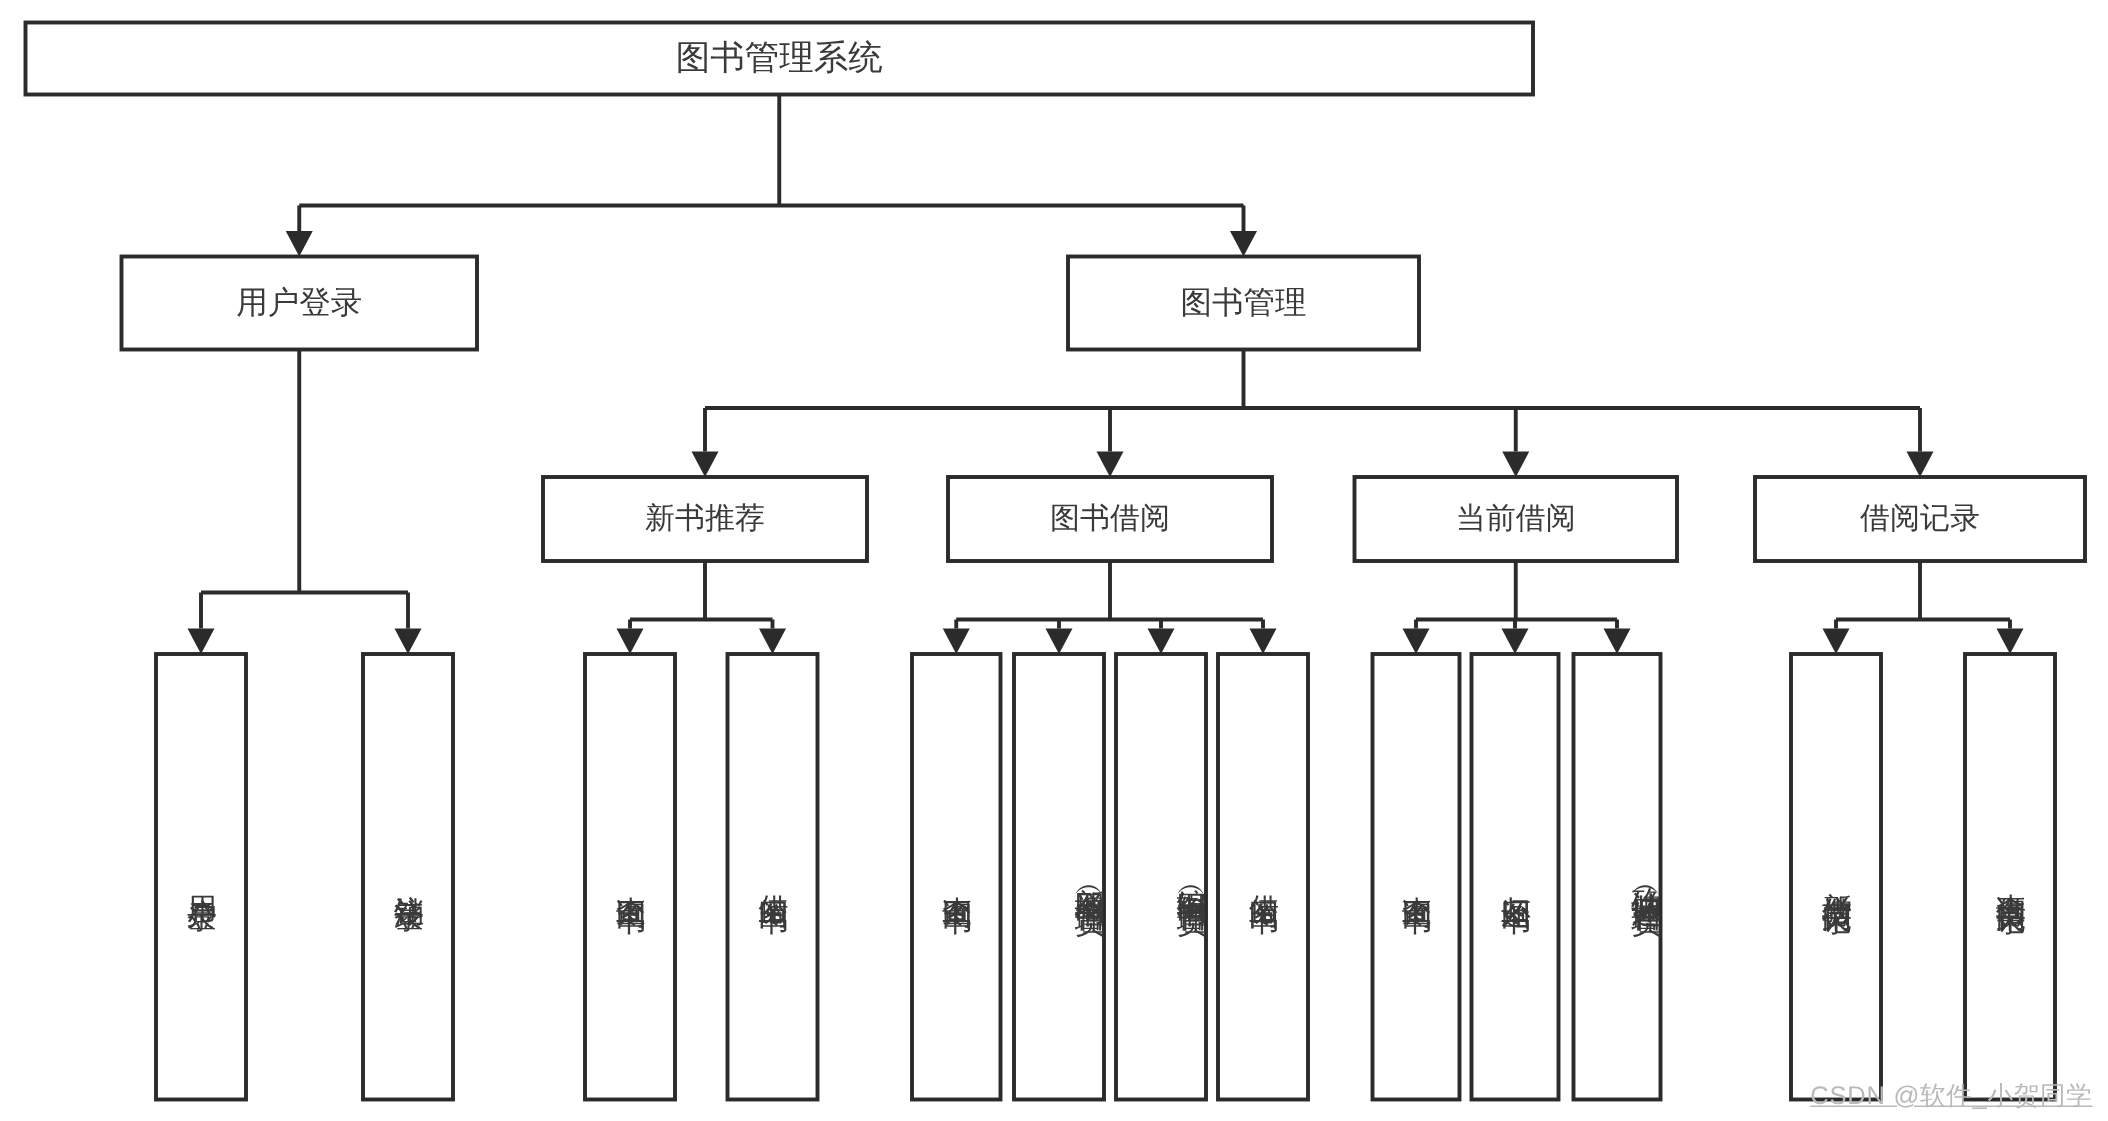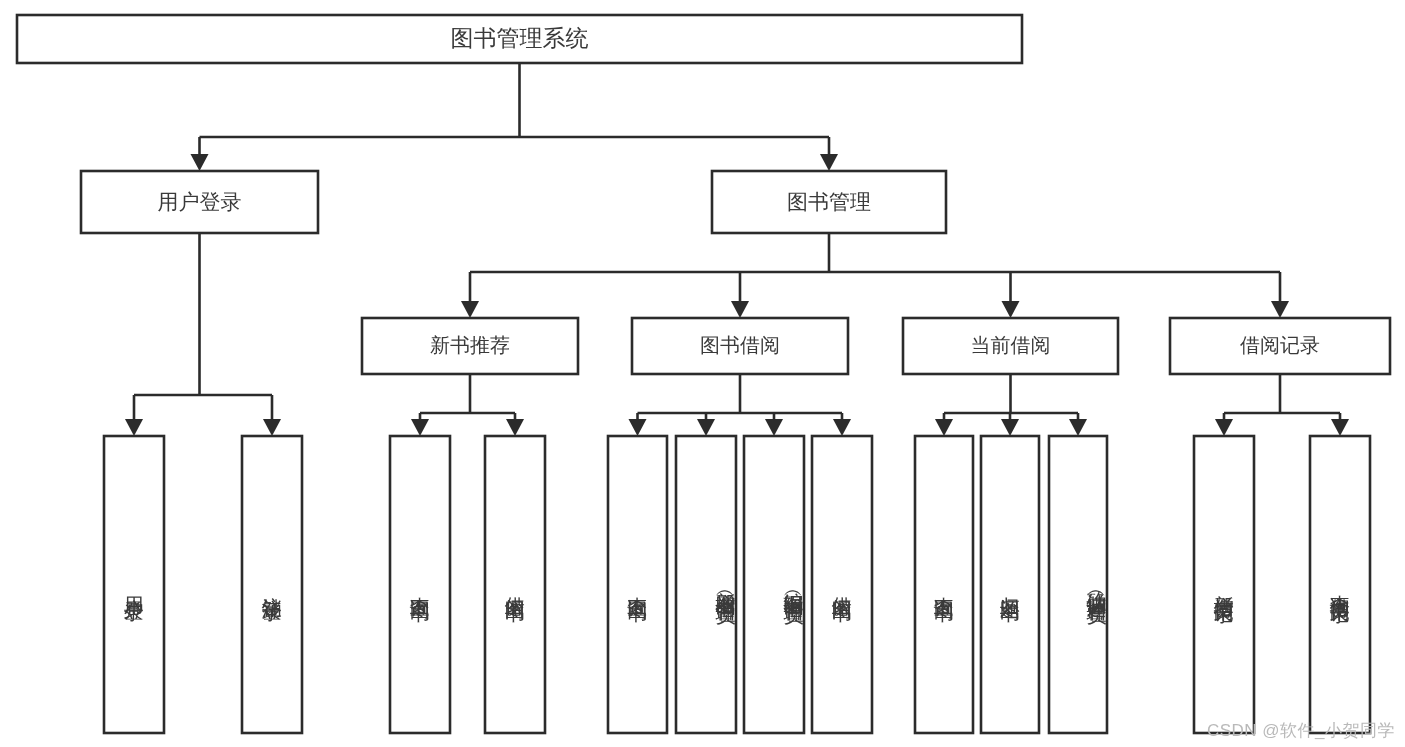--- a/index.html
+++ b/index.html
@@ -40,20 +40,21 @@
   .leaf-label.centered{align-items:center;}
   .watermark{
     position:absolute;
     right:10px;
     bottom:5px;
     color:#b9b9b9;
     font-size:17px;
     font-family:"Liberation Sans","DejaVu Sans",sans-serif;
     letter-spacing:0.5px;
     white-space:nowrap;
+    text-decoration:underline;
   }
 </style>
 </head>
 <body>
 
 <div id="stage">
 
   <svg id="diagram" viewBox="0 0 1405 747">
     <defs></defs>
     <g id="connectors">

